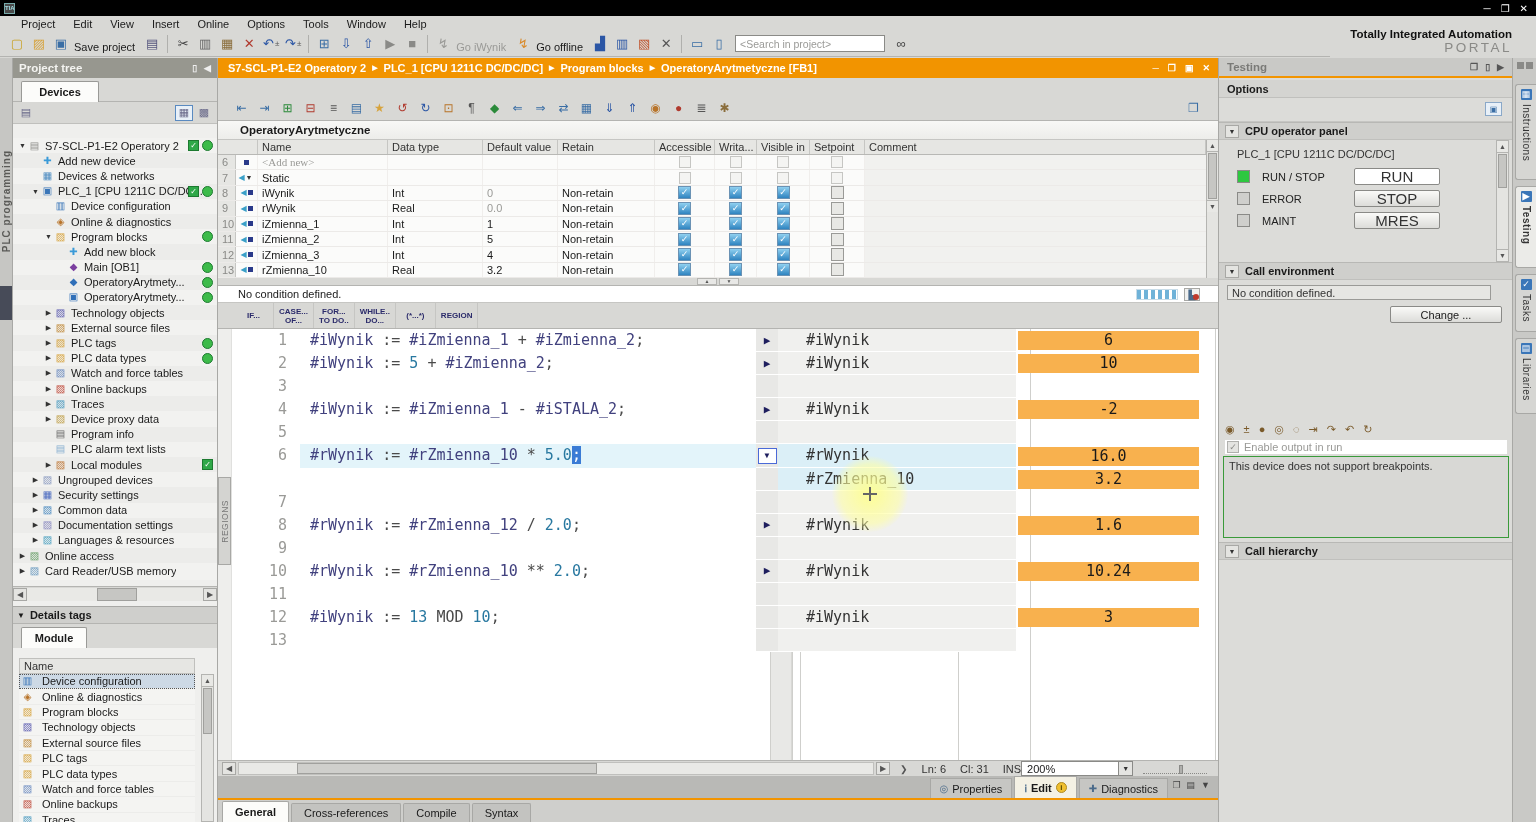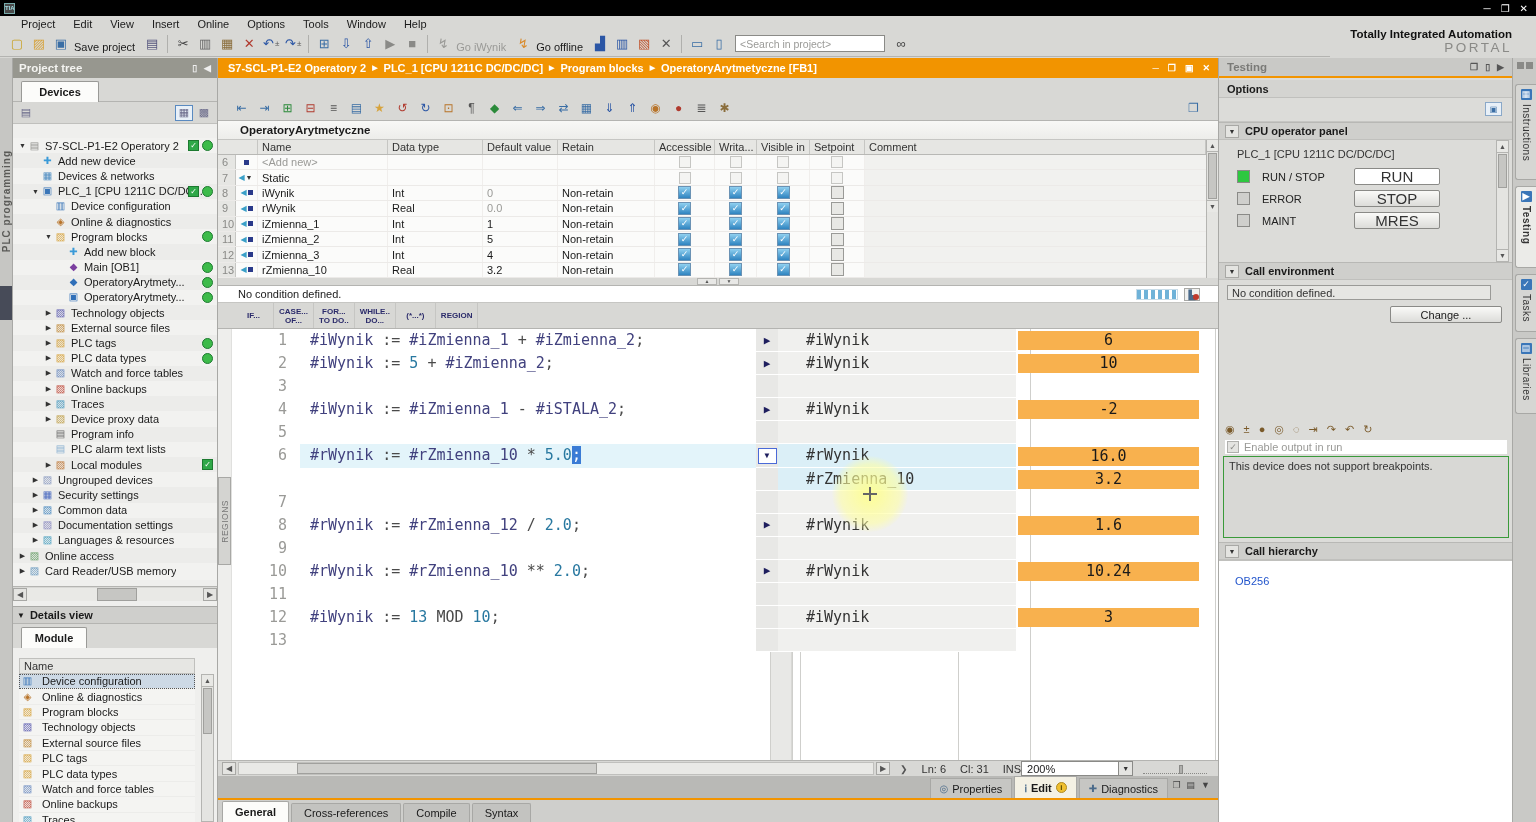--- a/index.html
+++ b/index.html
@@ -512,21 +512,21 @@
       </div>
     <div class="phscroll">
       <span class="scbtn">◀</span>
       <span class="sctrack">
           <span class="scthumb" style="left:70px;width:40px"></span>
         </span>
       <span class="scbtn">▶</span>
     </div>
     <div class="dhead">
       <span class="dchev">▼</span>
-      <span>Details view</span>
+      <span>Details tags</span>
     </div>
     <div class="dtabrow">
       <div class="dtab">Module</div>
     </div>
     <div class="dcolhead">Name</div>
     <div class="dlist" id="details-items">
         <div class="drow sel">
           <span class="ticon" style="color: rgb(58, 118, 184);">▥</span>
           <span class="tlabel">Device configuration</span>
         </div>
@@ -676,21 +676,21 @@
         <div class="vth" style="width: 53px;">Visible in ...</div>
         <div class="vth" style="width: 55px;">Setpoint</div>
         <div class="vth" style="width: 341px; flex: 1 1 0%;">Comment</div>
       </div>
     <div class="vtrows" id="vt-rows">
         <div class="vtr">
           <div class="vtc vtnum" style="width: 18px;">6</div>
           <div class="vtc vtico" style="width: 22px;">
             <span class="sqico"></span>
           </div>
-          <div class="vtc dimtxt" style="width: 130px;">&lt;Add new&gt;</div>
+          <div class="vtc dimtxt" style="width: 130px; font-family: Liberation Serif, serif;">&lt;Add new&gt;</div>
           <div class="vtc" style="width: 95px;"></div>
           <div class="vtc" style="width: 75px;"></div>
           <div class="vtc" style="width: 97px;"></div>
           <div class="vtc cbcell" style="width: 60px;">
             <span class="cbxdim"></span>
           </div>
           <div class="vtc cbcell" style="width: 42px;">
             <span class="cbxdim"></span>
           </div>
           <div class="vtc cbcell" style="width: 53px;">
@@ -1202,23 +1202,20 @@
     <div class="bpchk">
       <span class="cbg">✓</span>
       <span>Enable output in run</span>
     </div>
     <div class="bpmsg">This device does not support breakpoints.</div>
 
     <div class="sechead" style="top:484px">
       <span class="sechev">▼</span>
       <span>Call hierarchy</span>
     </div>
-    <div class="chbody">
-      <span class="oblink">OB256</span>
-    </div>
   </div>
 
   <div class="rstrip" id="rtabs">
     <span class="rtopics">
         <i></i>
         <i></i>
       </span>
   <div class="rtab" style="top: 26px; height: 96px;">
         <span class="ric">▦</span>
         <span class="rlb">Instructions</span>

